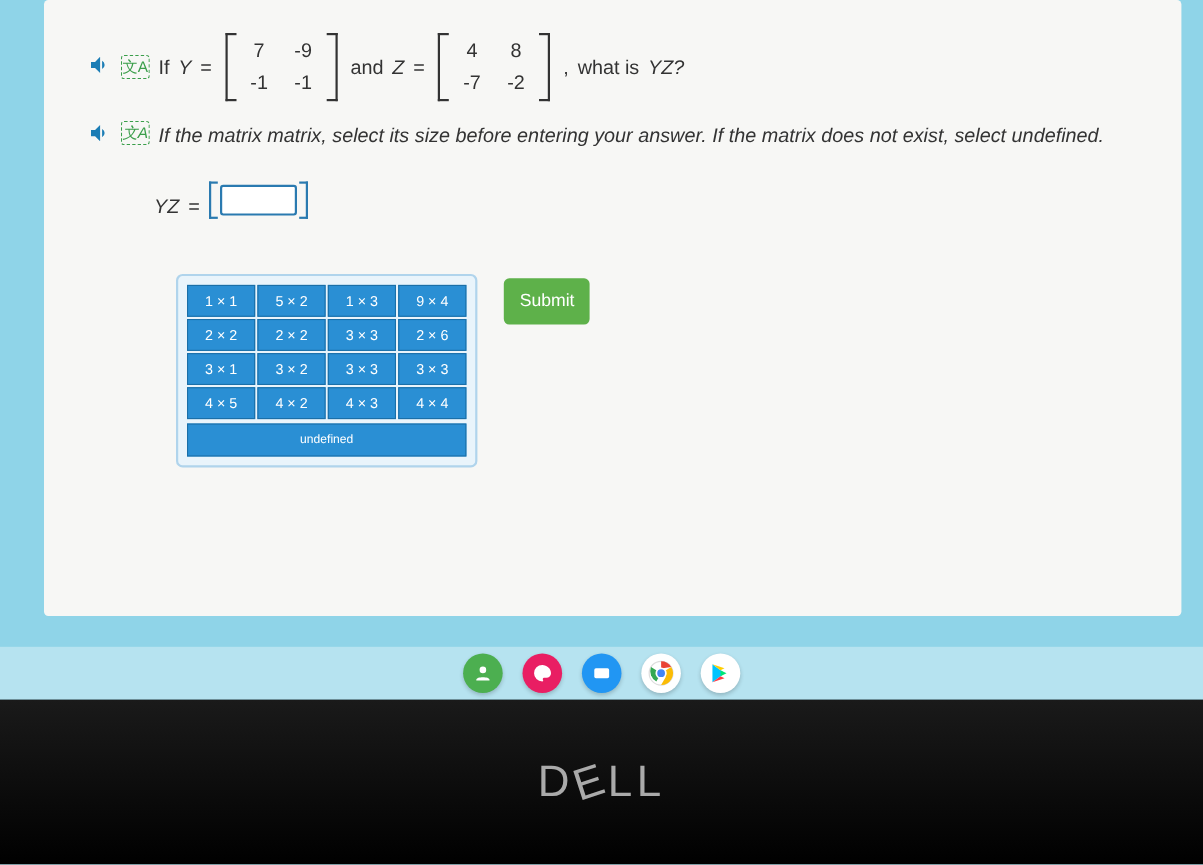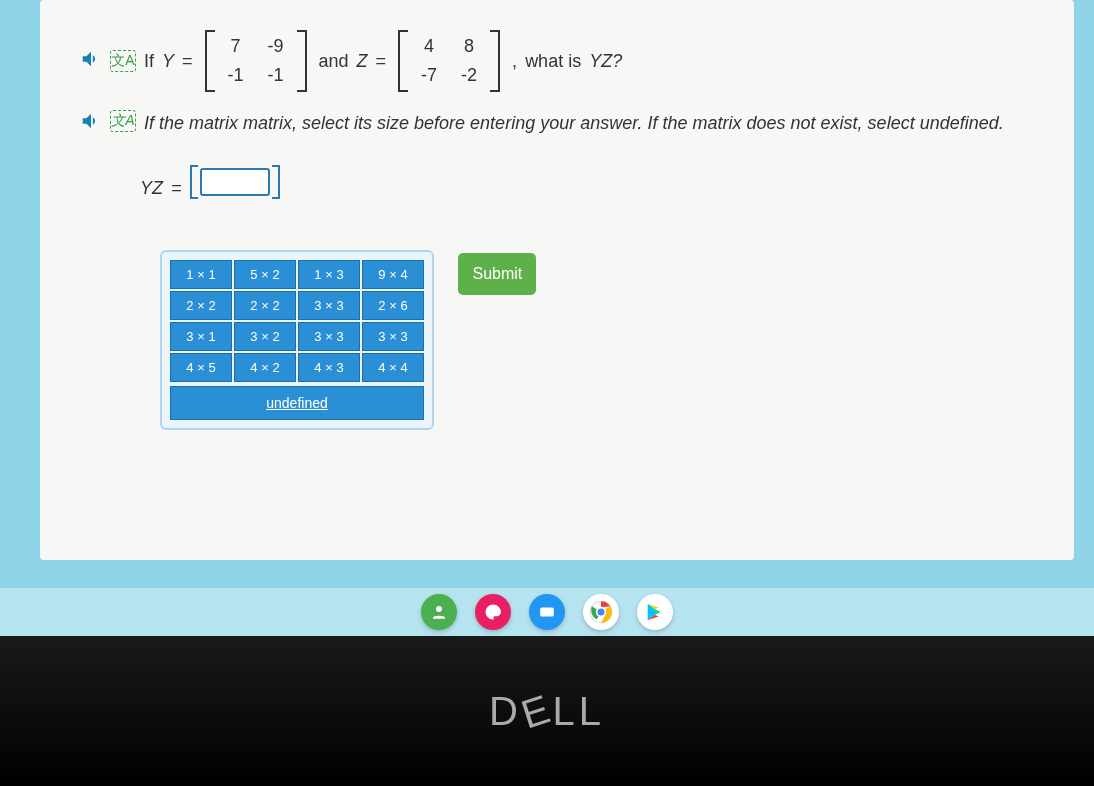--- a/index.html
+++ b/index.html
@@ -97,27 +97,26 @@
     font-size:13px;
     text-align:center;
     padding:6px 0;
     cursor:pointer;
     border:1px solid #1a6fa8;
   }
   .undefined-btn {
     grid-column: 1 / span 4;
     background:#2a8fd4;
     color:#fff;
-    font-size:14px;
+    font-size:11px;
     text-align:center;
     padding:8px 0;
     margin-top:2px;
     cursor:pointer;
     border:1px solid #1a6fa8;
-    text-decoration:underline;
   }
   .submit-btn {
     background:#5eb14a;
     color:#fff;
     border:none;
     border-radius:5px;
     padding:12px 14px;
     font-size:16px;
     margin-top:34px;
     margin-left:20px;

